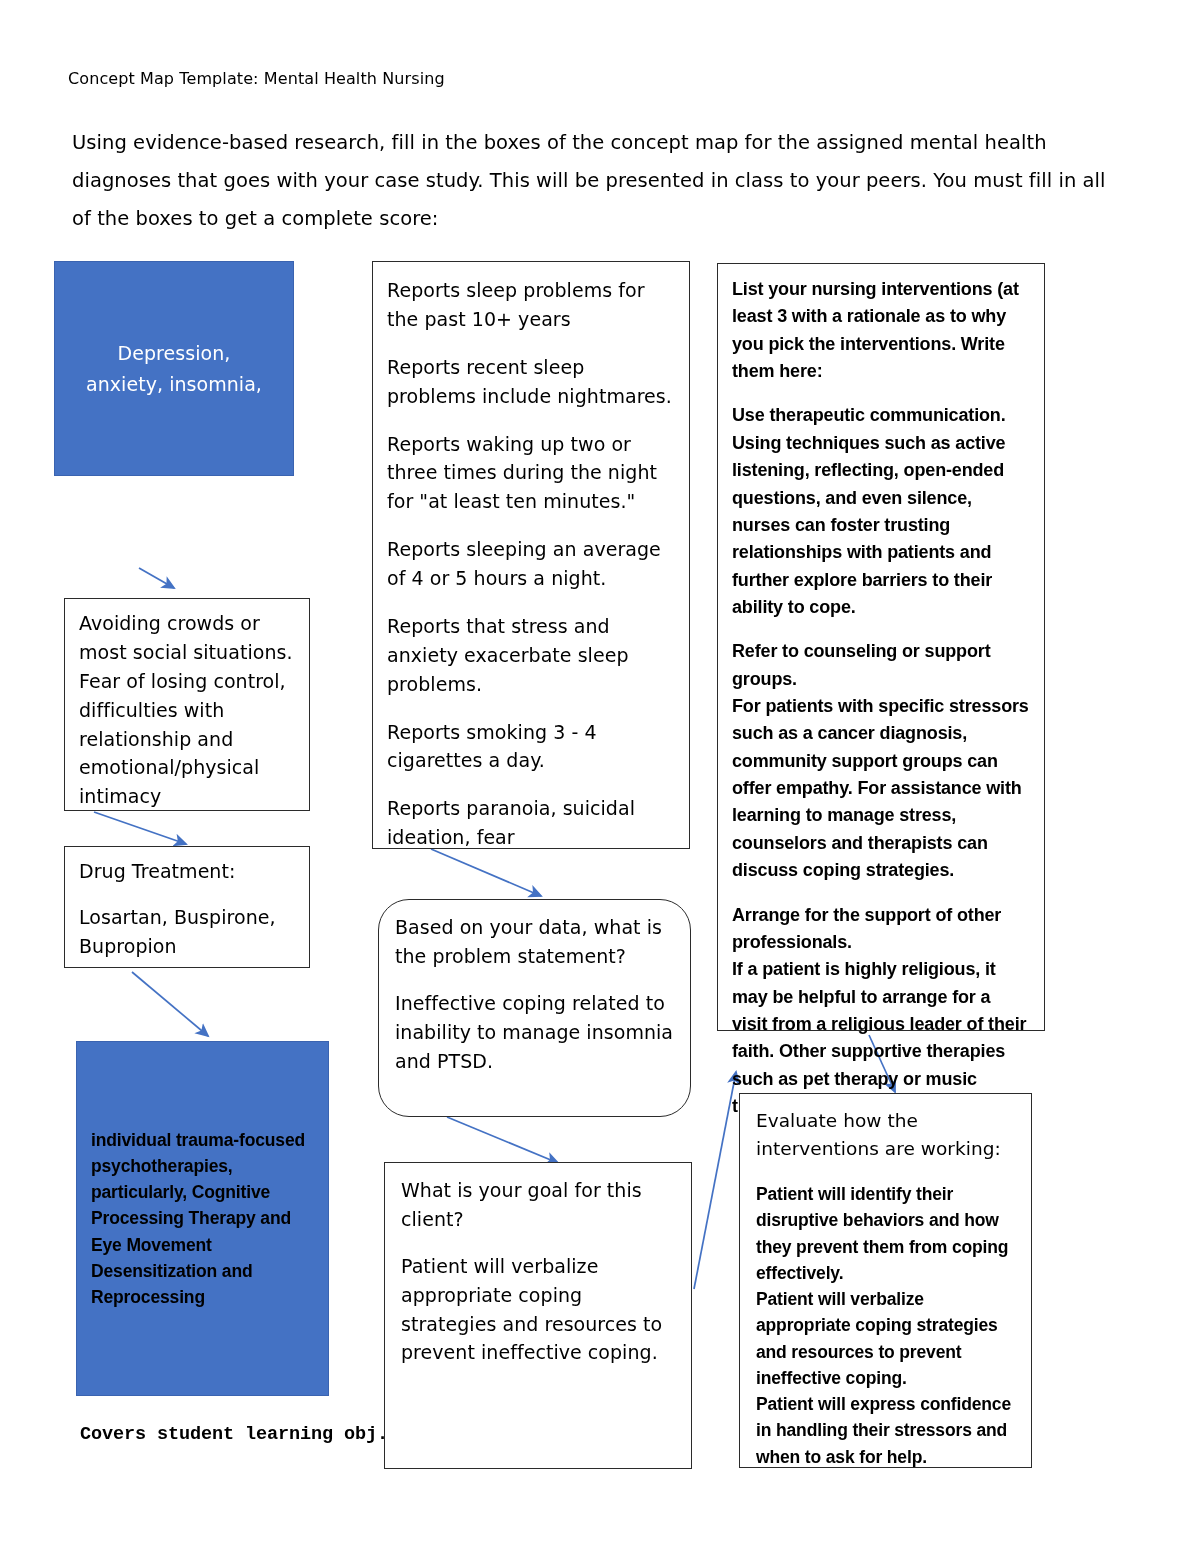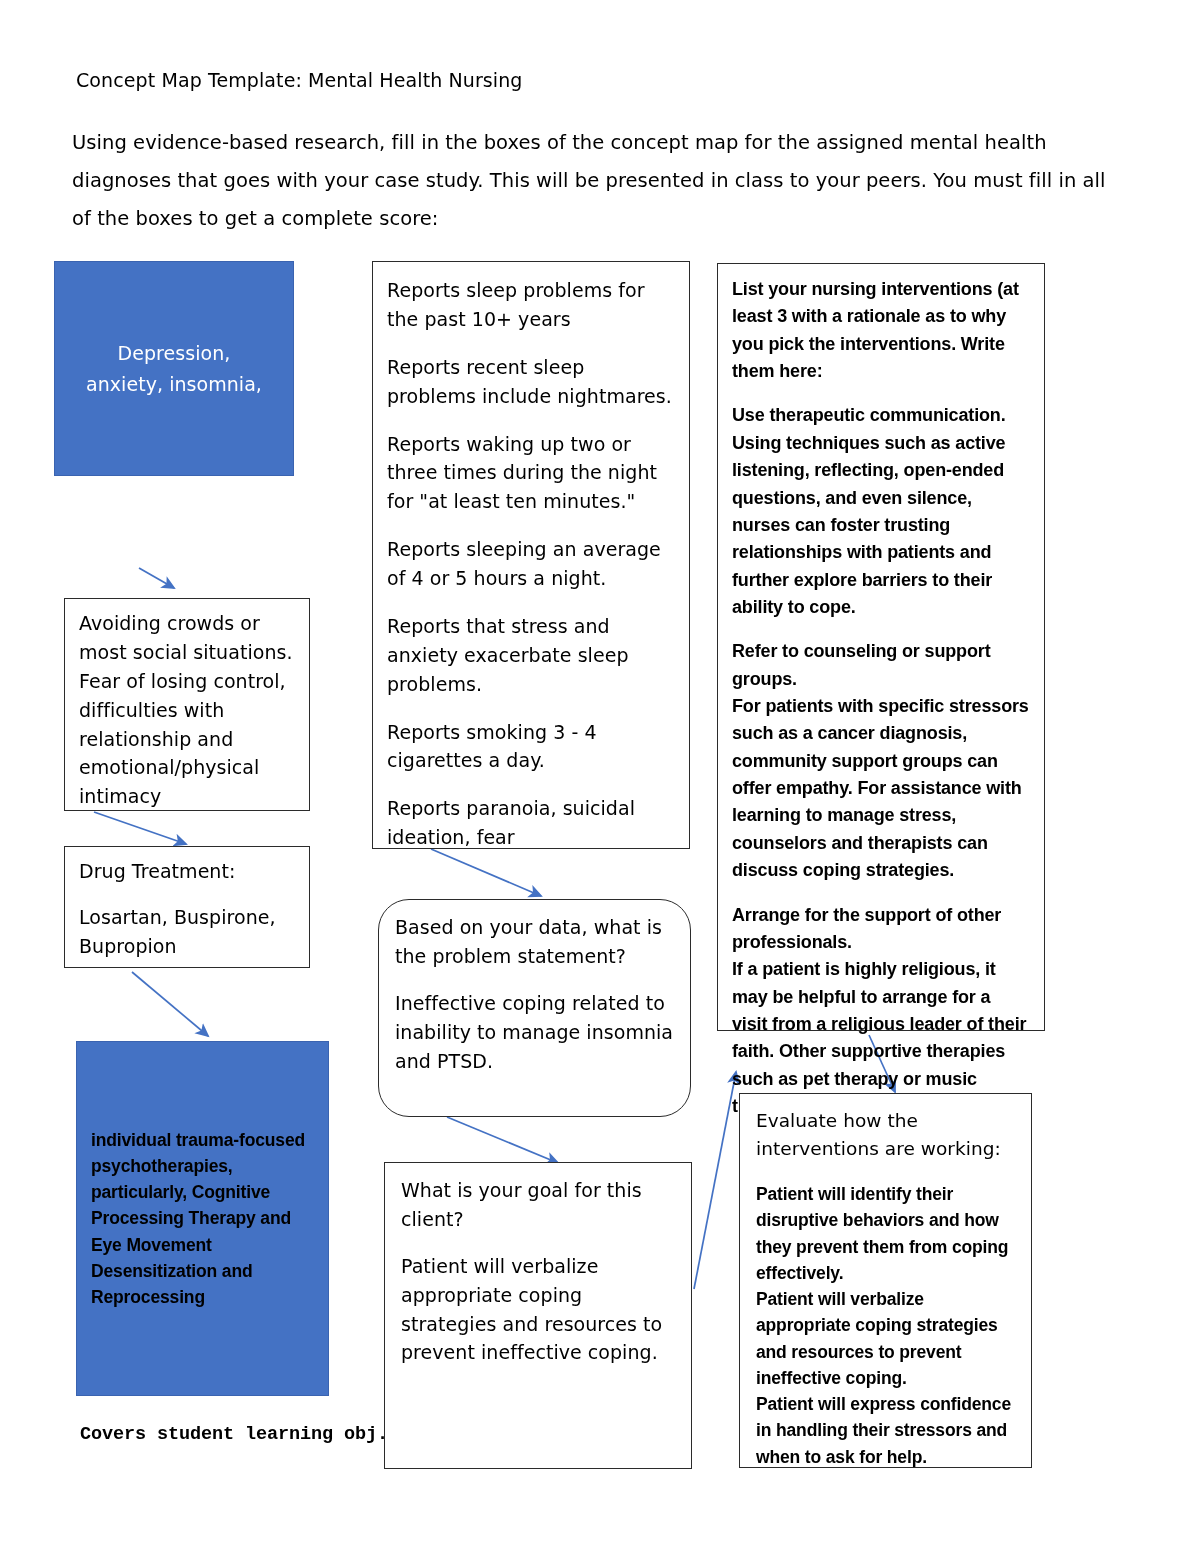--- a/index.html
+++ b/index.html
@@ -15,24 +15,24 @@
     position: relative;
     width: 1200px;
     height: 1553px;
     background: #ffffff;
     overflow: hidden;
   }
 
   
   #doc-title {
     position: absolute;
-    left: 76px;
+    left: 68px;
     top: 68px;
     width: 1050px;
-    font-size: 19px;
+    font-size: 16px;
     line-height: 1.35;
     letter-spacing: 0.1px;
   }
   #doc-intro {
     position: absolute;
     left: 72px;
     top: 124px;
     width: 1052px;
     font-size: 19.5px;
     line-height: 1.95;

